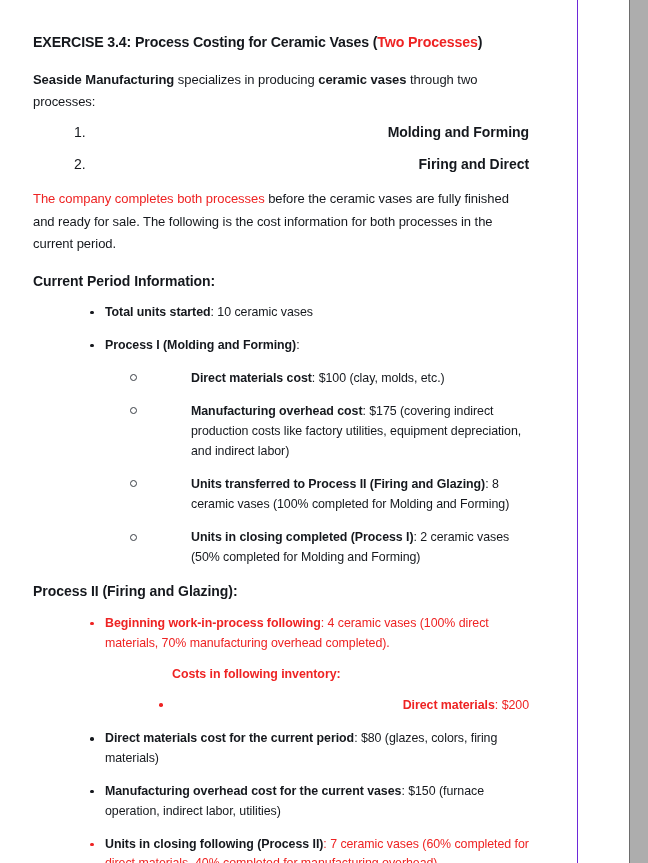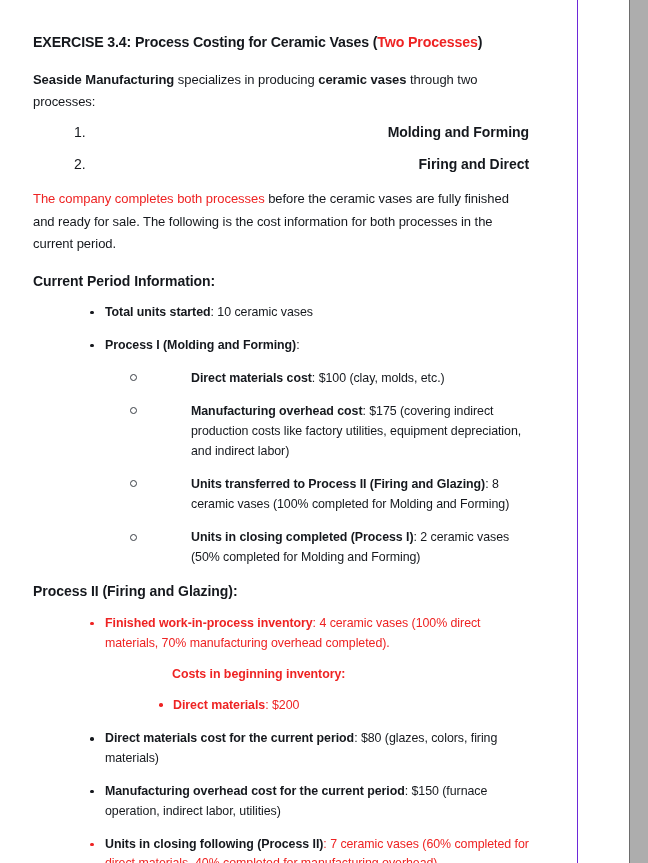--- a/index.html
+++ b/index.html
@@ -147,20 +147,21 @@
     height: 5px;
     border-radius: 50%;
     border: 1px solid #3a3f46;
     background: transparent;
   }
 
   ul.lvl3 {
     margin: 11px 0 2px 0;
     padding: 0 0 0 68px;
     list-style: none;
+    text-align: right;
   }
   ul.lvl3 > li {
     position: relative;
     font-size: 12.4px;
     line-height: 1.6;
     margin-bottom: 12px;
     letter-spacing: -0.05px;
   }
   ul.lvl3 > li::before {
     content: "";
@@ -212,32 +213,32 @@
           <li><b>Manufacturing overhead cost</b><span>: $175 (covering indirect production costs like factory utilities, equipment depreciation, and indirect labor)</span></li>
           <li><b>Units transferred to Process II (Firing and Glazing)</b><span>: 8 ceramic vases (100% completed for Molding and Forming)</span></li>
           <li><b>Units in closing completed (Process I)</b><span>: 2 ceramic vases  (50% completed for Molding and Forming)</span></li>
         </ul>
       </li>
     </ul>
 
     <div class="section-head">Process II (Firing and Glazing):</div>
 
     <ul class="lvl1">
-      <li class="redbullet"><b class="red">Finished work-in-process inventory</b><span class="red">: 4 ceramic vases (100% direct materials, 70% manufacturing overhead completed).</span>
-
-        <div class="sub-head red">Costs in beginning inventory:</div>
+      <li class="redbullet"><b class="red">Beginning work-in-process following</b><span class="red">: 4 ceramic vases (100% direct materials, 70% manufacturing overhead completed).</span>
+
+        <div class="sub-head red">Costs in following inventory:</div>
 
         <ul class="lvl3">
           <li><b class="red">Direct materials</b><span class="red">: $200</span></li>
         </ul>
       </li>
 
       <li><b>Direct materials cost for the current period</b><span>: $80 (glazes, colors, firing materials)</span></li>
 
-      <li><b>Manufacturing overhead cost for the current period</b><span>: $150 (furnace operation, indirect labor, utilities)</span></li>
+      <li><b>Manufacturing overhead cost for the current vases</b><span>: $150 (furnace operation, indirect labor, utilities)</span></li>
 
 
       <li class="redbullet"><b>Units in closing following (Process II)</b><span class="red">: 7 ceramic vases (60% completed for direct materials, 40% completed for manufacturing overhead)</span></li>
 
     </ul>
 
   </div>
 </div>
 
 <div id="scrollbar-track">

